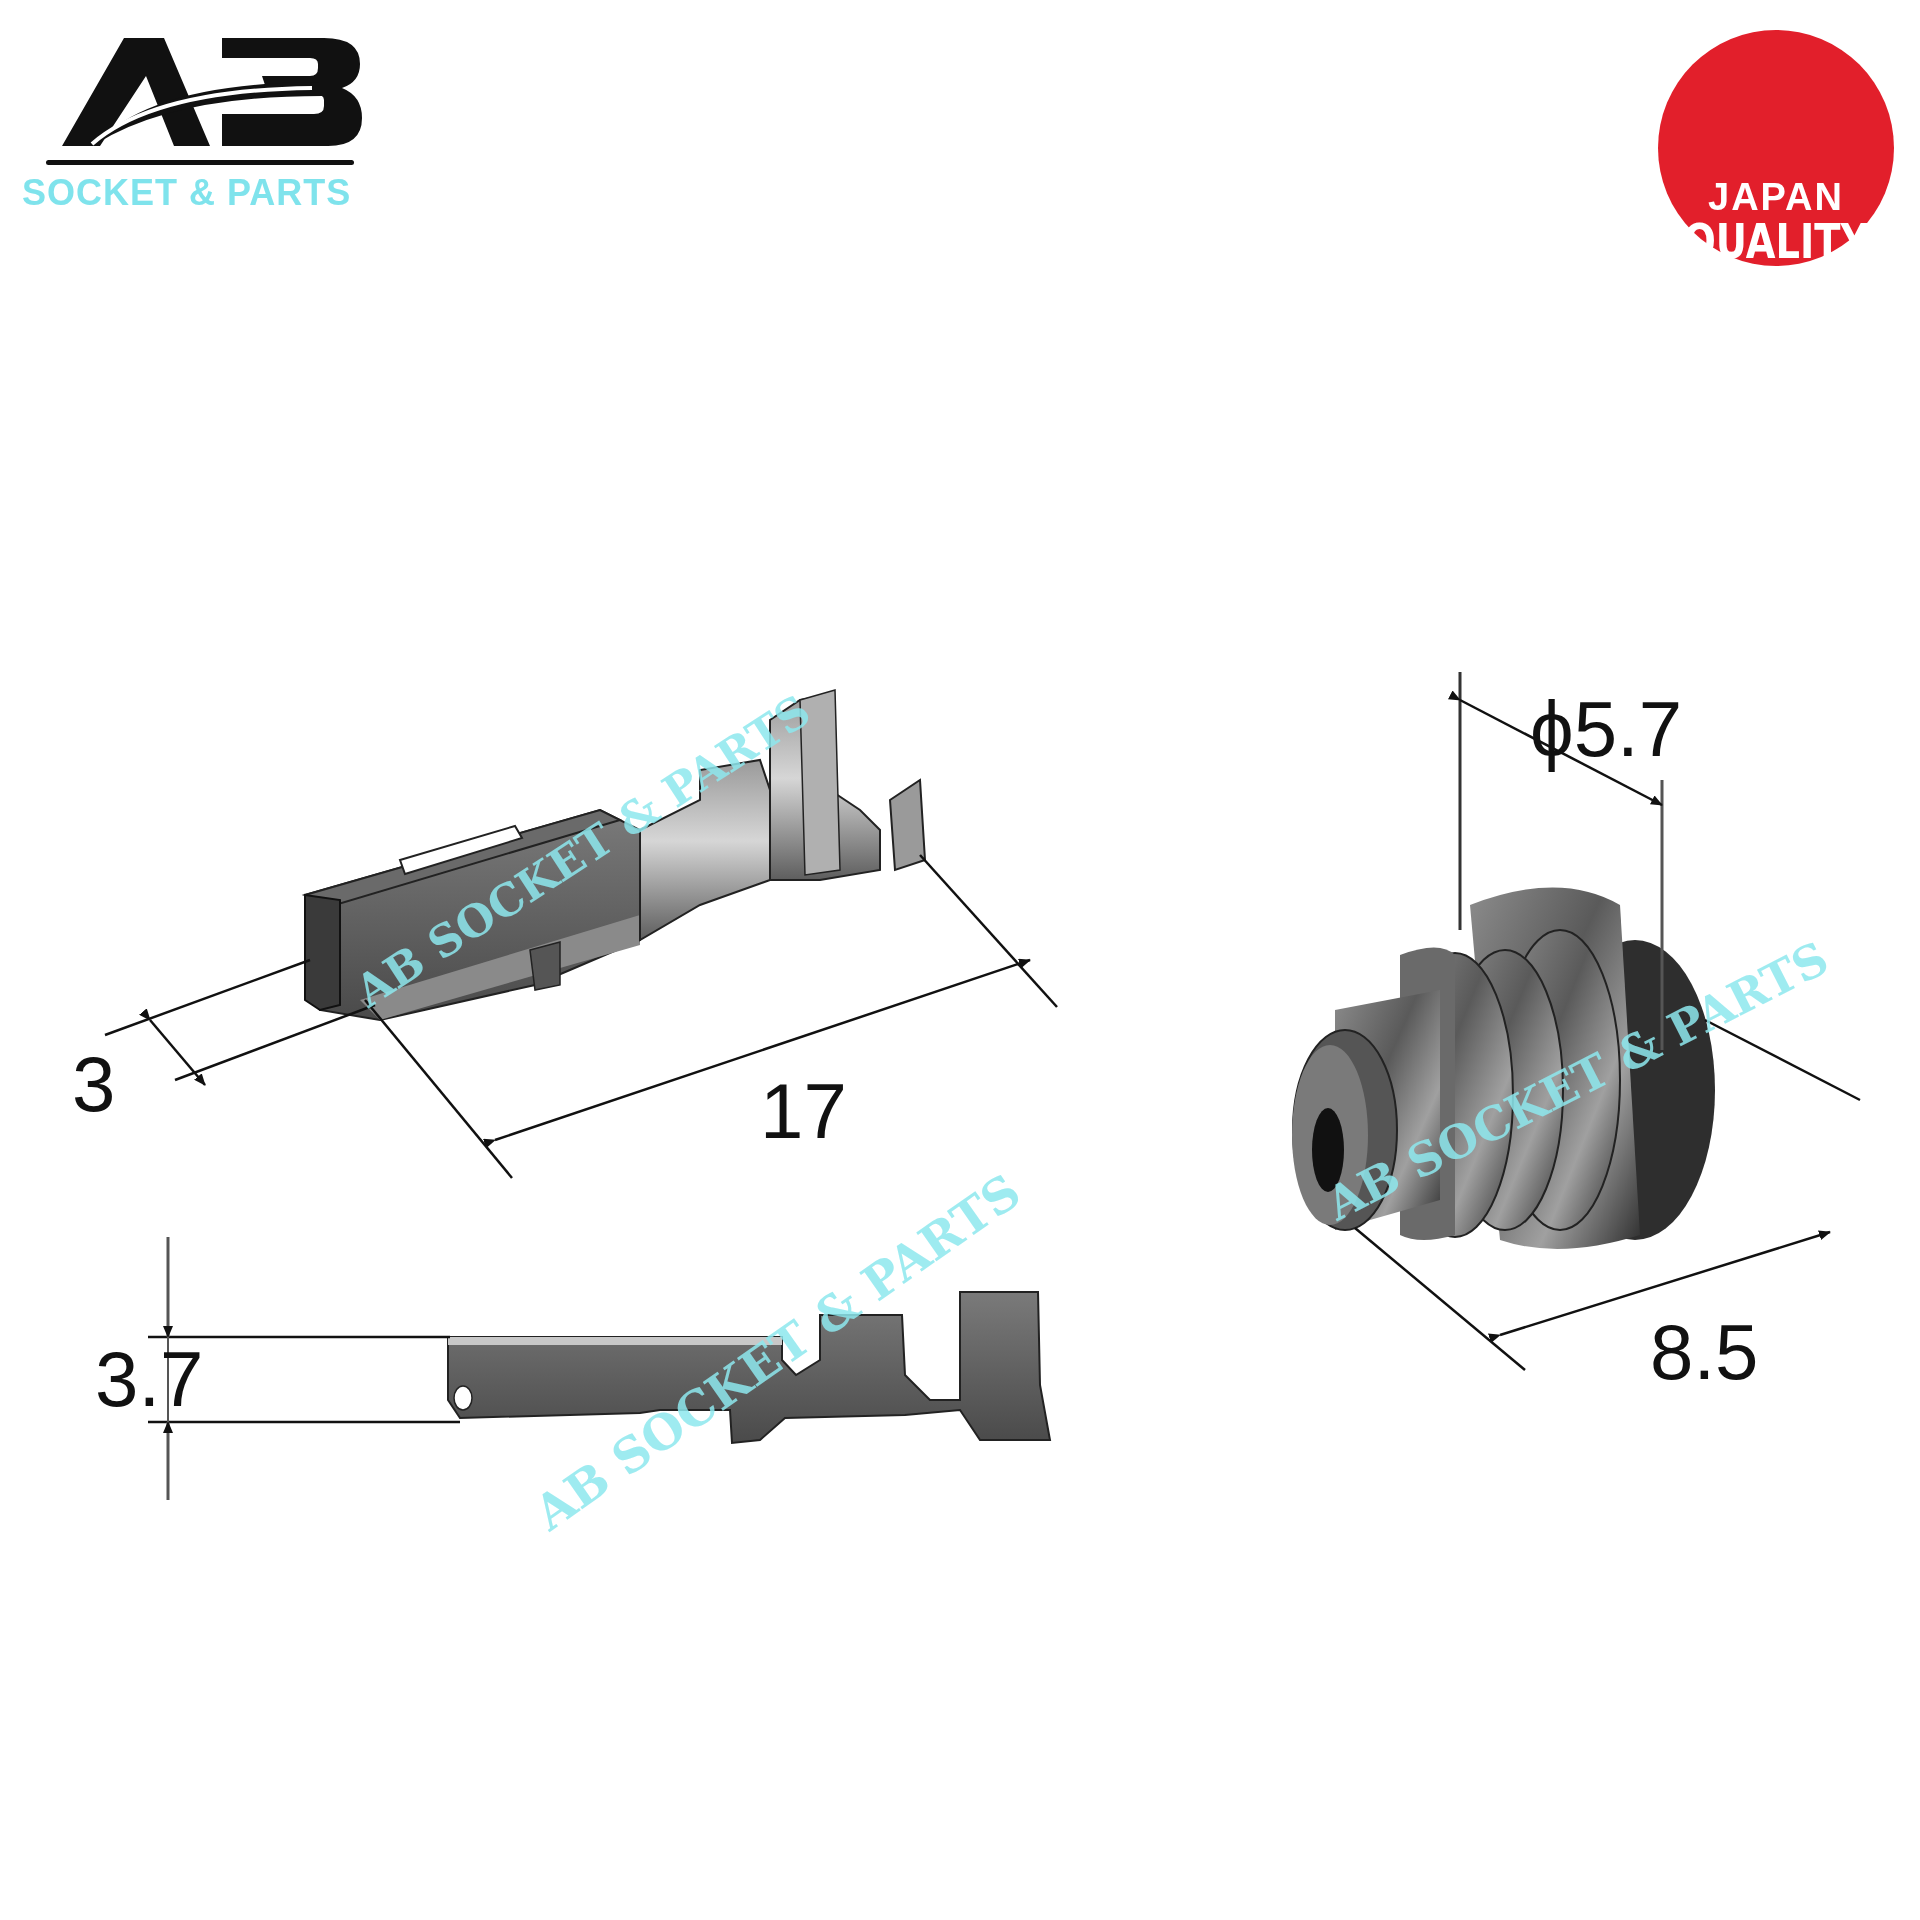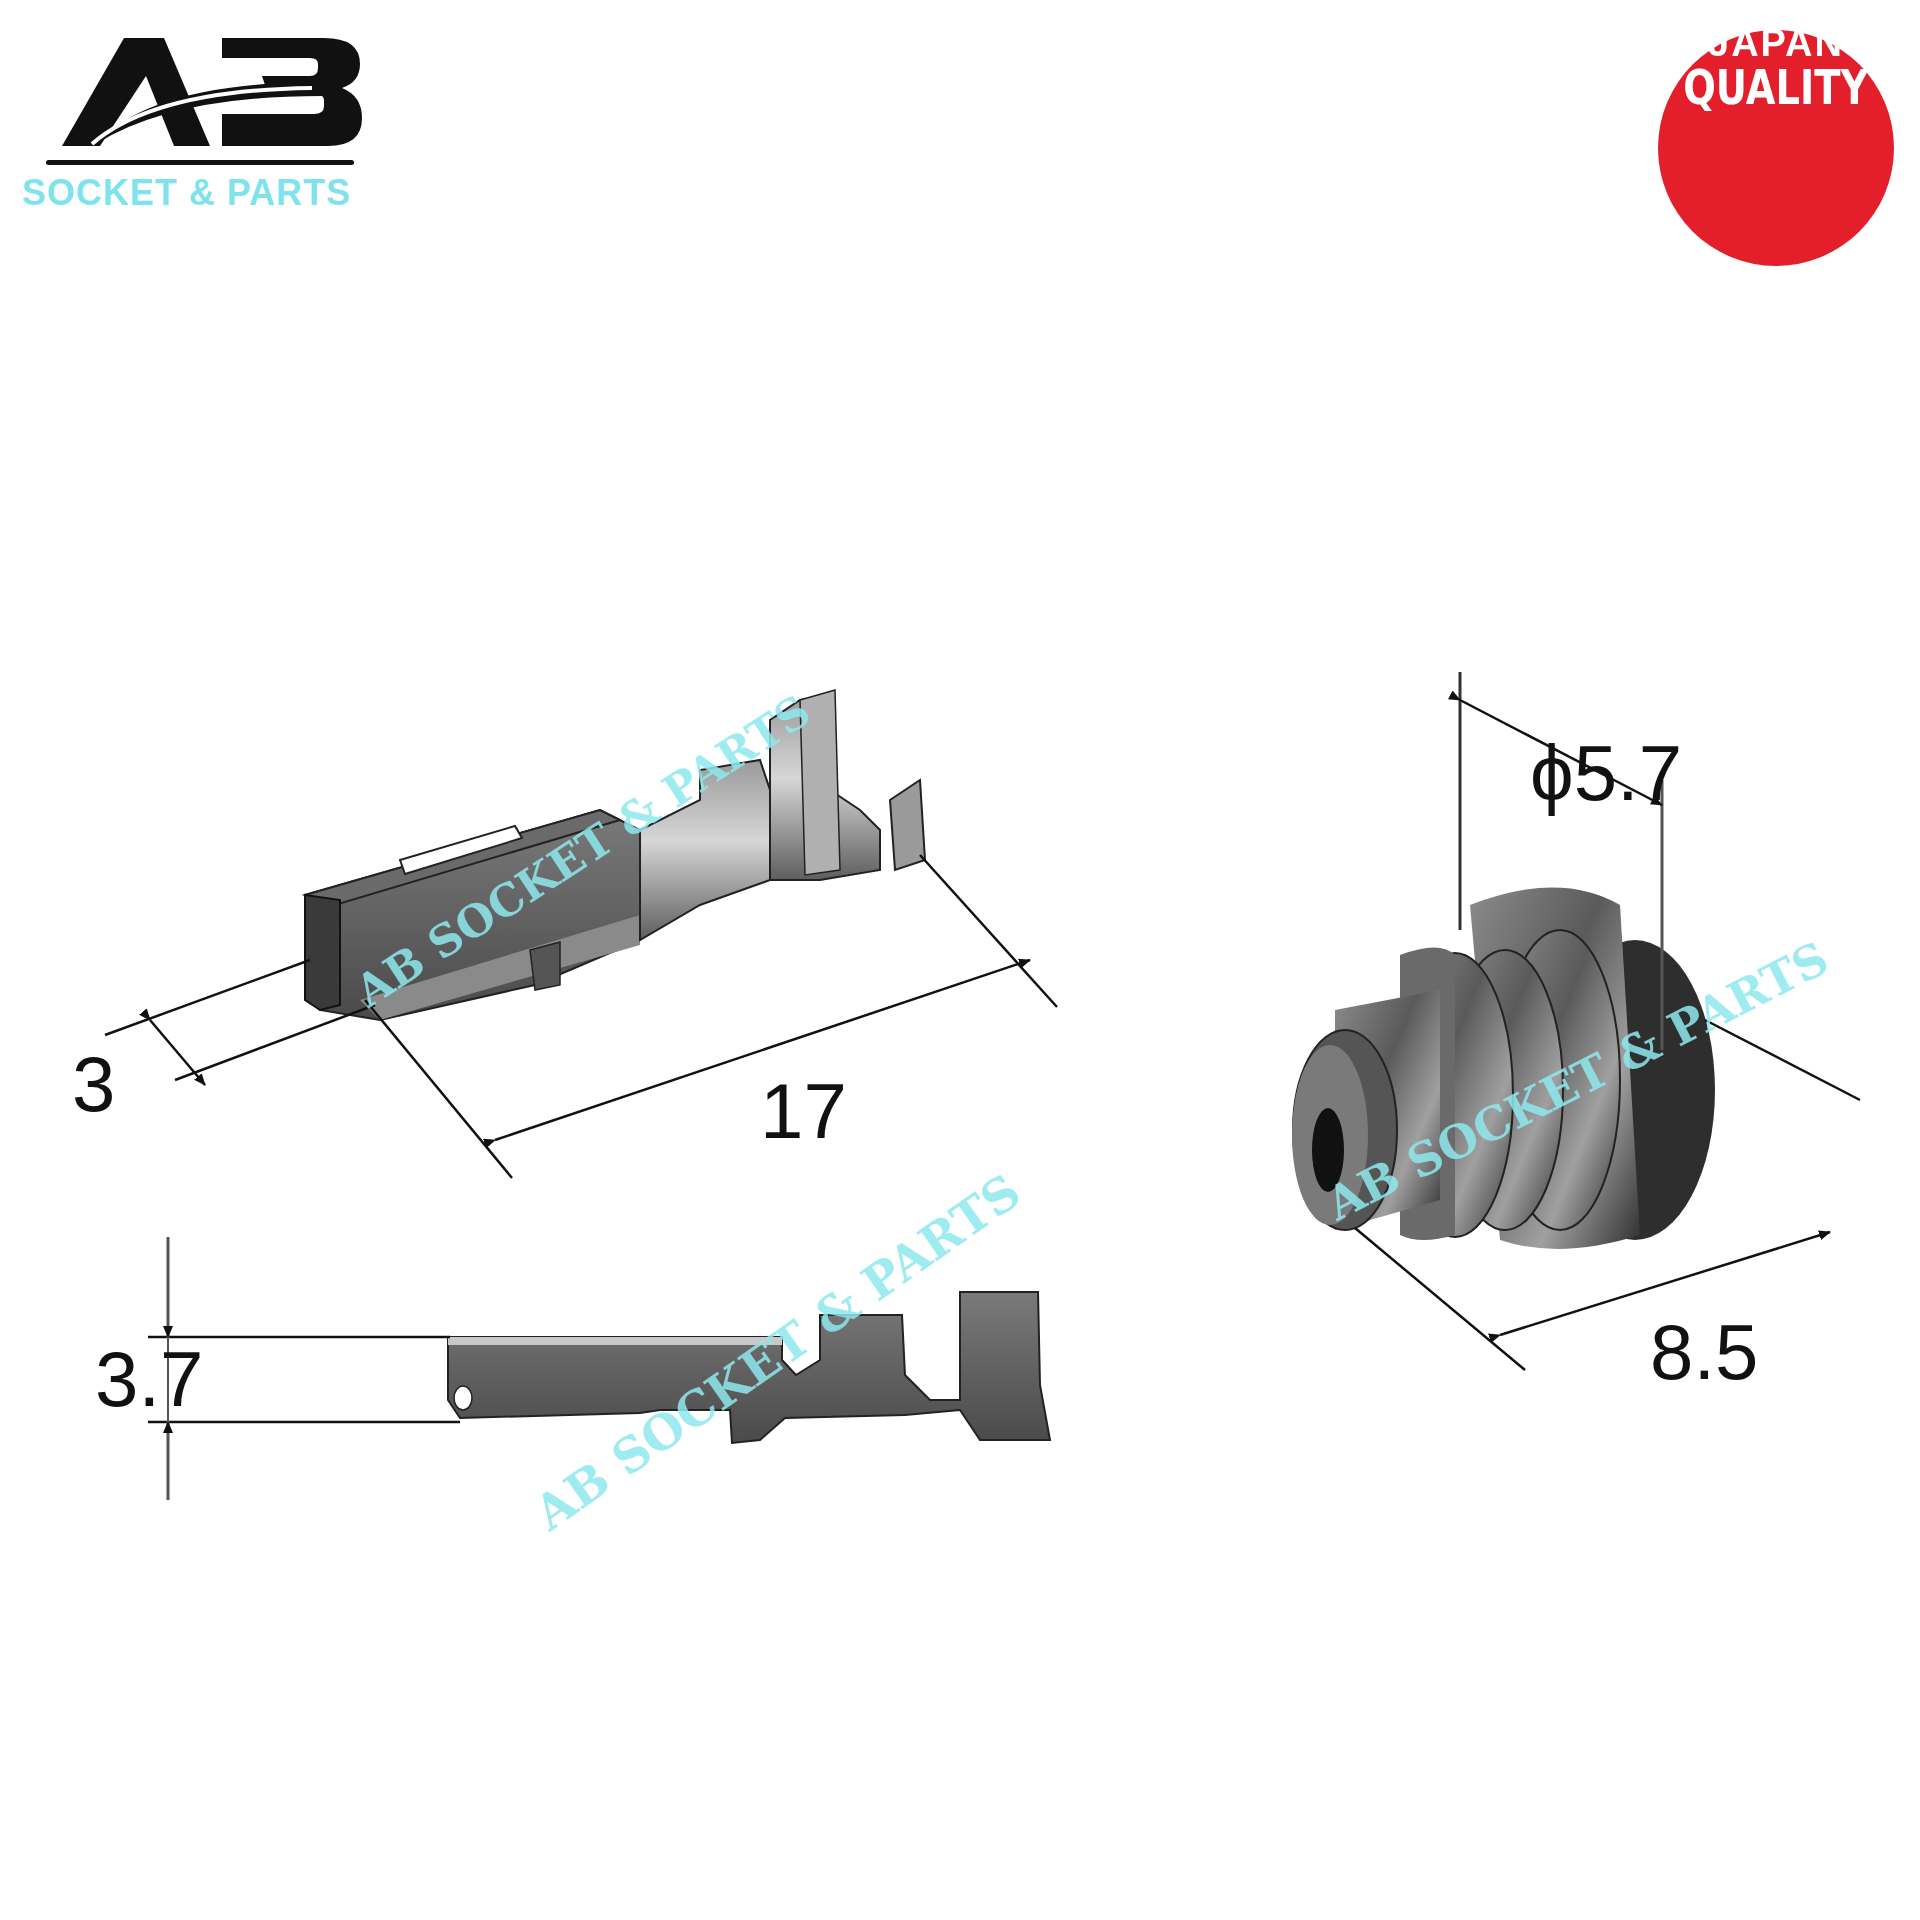--- a/index.html
+++ b/index.html
@@ -1,21 +1,21 @@
 <!DOCTYPE html>
 <html><head>
 <meta charset="utf-8">
 <style>
   html, body { margin:0; padding:0; background:#ffffff; }
   body { width:1920px; height:1920px; position:relative; overflow:hidden; font-family:"Liberation Sans", sans-serif; }
   .abs { position:absolute; }
   .logo-ab { left:62px; top:38px; width:300px; height:110px; }
   .logo-rule { left:46px; top:160px; width:308px; height:5px; background:#111; border-radius:3px; }
   .logo-sub { left:22px; top:172px; width:370px; font-weight:bold; font-size:36px; color:#7fe3ec; letter-spacing:1px; white-space:nowrap; }
-  .badge { left:1658px; top:30px; width:236px; height:236px; border-radius:50%; background:#e21f2b; display:flex; flex-direction:column; align-items:center; justify-content:flex-start; color:#fff; }
+  .badge { left:1658px; top:30px; width:236px; height:236px; border-radius:50%; background:#e21f2b; display:flex; flex-direction:column; align-items:center; justify-content:flex-end; color:#fff; }
   .badge .l1 { font-size:38px; font-weight:bold; letter-spacing:2px; line-height:1; margin-top:-6px; }
   .badge .l2 { font-family:"DejaVu Sans", sans-serif; font-size:48px; font-weight:bold; line-height:1.05; transform:scaleX(0.8); letter-spacing:0px; }
   .dim { font-family:"Liberation Sans", sans-serif; color:#111; font-size:78px; line-height:1; white-space:nowrap; }
   .wm { font-family:"DejaVu Serif", serif; font-weight:bold; color:#8ee8ee; opacity:0.85; white-space:nowrap; transform-origin:left center; }
   svg.drawing { position:absolute; left:0; top:0; }
 </style>
 </head>
 <body>
 
 <div class="abs" style="left:0;top:0;width:400px;height:230px;">
@@ -130,18 +130,18 @@
   <g>
     <line x1="1355" y1="1228" x2="1525" y2="1370" stroke="#111" stroke-width="2.5"></line>
     <line x1="1705" y1="1020" x2="1860" y2="1100" stroke="#111" stroke-width="2.5"></line>
     <line x1="1500" y1="1335" x2="1830" y2="1232" stroke="#111" stroke-width="2.5" marker-start="url(#arr)" marker-end="url(#arr)"></line>
   </g>
 </svg>
 
 <div class="abs dim" style="left:72px;top:1045px;">3</div>
 <div class="abs dim" style="left:742px;top:1072px;margin-left:18px;">17</div>
 <div class="abs dim" style="left:95px;top:1340px;">3.7</div>
-<div class="abs dim" style="left:1530px;top:690px;margin-top:44px;">ϕ5.7</div>
+<div class="abs dim" style="left:1530px;top:690px;">ϕ5.7</div>
 <div class="abs dim" style="left:1650px;top:1289px;margin-top:24px;">8.5</div>
 
 <div class="abs wm" style="left:360px;top:970px;font-size:44px;transform:rotate(-33deg);">AB SOCKET &amp; PARTS</div>
 <div class="abs wm" style="left:1330px;top:1180px;font-size:46px;transform:rotate(-27deg);">AB SOCKET &amp; PARTS</div>
 <div class="abs wm" style="left:540px;top:1490px;font-size:48px;transform:rotate(-35deg);">AB SOCKET &amp; PARTS</div>
 
 </body></html>

